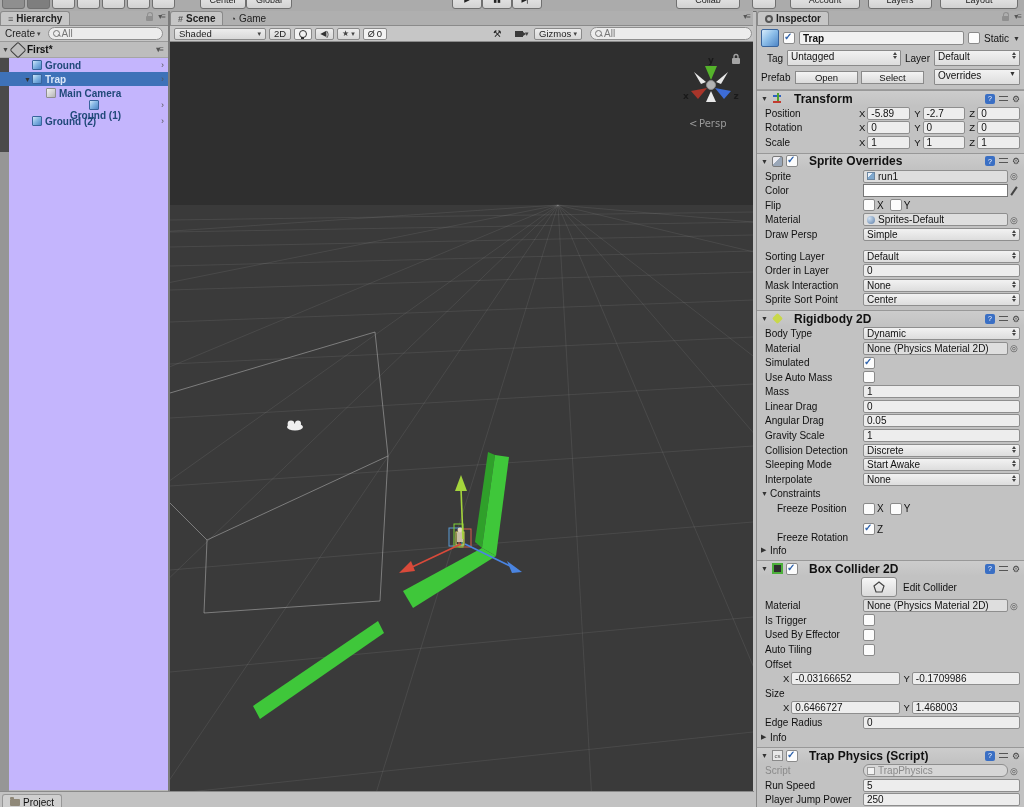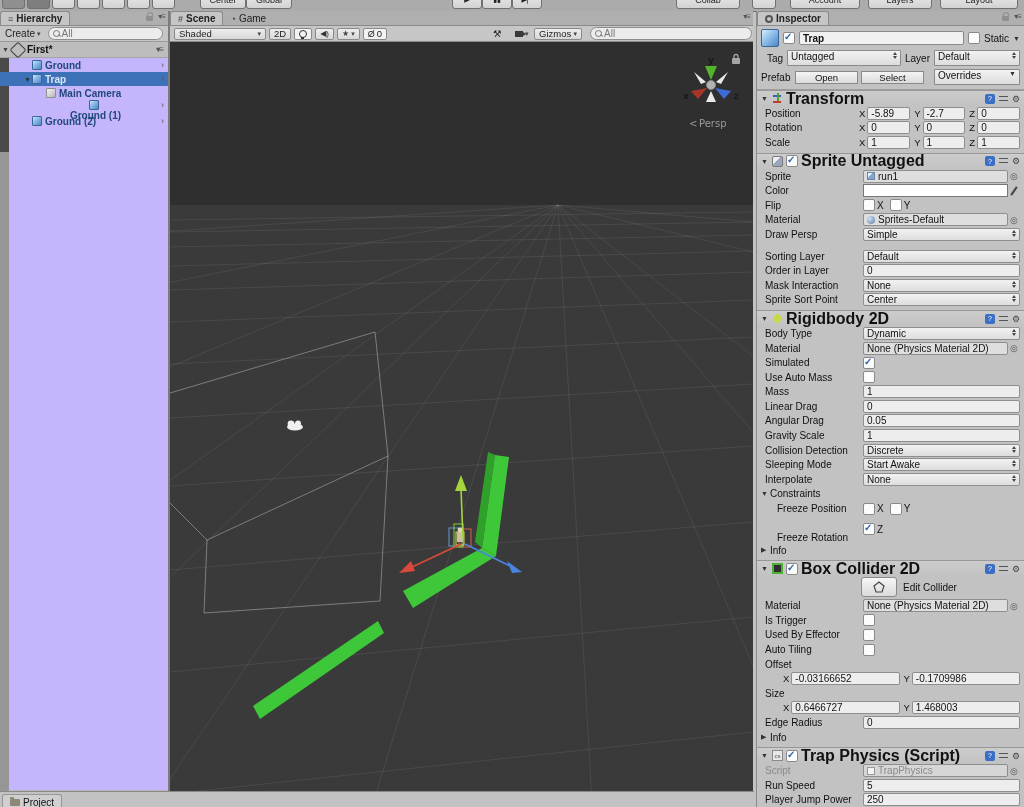--- a/index.html
+++ b/index.html
@@ -78,21 +78,21 @@
   .ddicon{position:absolute;right:3px;top:1px;display:flex;flex-direction:column;gap:1px;}
   .ddicon i{display:block;width:0;height:0;border-left:2.5px solid transparent;border-right:2.5px solid transparent;}
   .ddicon i.up{border-bottom:3px solid #444;}
   .ddicon i.dn{border-top:3px solid #444;}
   .pbtn{height:13px;background:linear-gradient(#F4F4F4,#DBDBDB);border:1px solid #8A8A8A;
         display:flex;align-items:center;justify-content:center;font-size:9.5px;padding:0 8px;box-sizing:border-box;}
   
   .comp{border-top:1px solid #989898;background:#C2C2C2;padding-bottom:3px;}
   .comp-header{height:15px;display:flex;align-items:center;gap:3px;padding:0 4px;background:linear-gradient(#CCCCCC,#C2C2C2);}
   .comp-header .fold{font-size:7px;color:#333;width:8px;}
-  .comp-title{font-weight:bold;font-size:16px;flex:1;}
+  .comp-title{font-weight:bold;font-size:12px;flex:1;margin-left:8px;}
   .hic{display:flex;gap:4px;align-items:center;}
   .hbook{width:10px;height:10px;background:#3A6FC4;border-radius:2px;color:#fff;font-size:7px;
          display:flex;align-items:center;justify-content:center;}
   .hpreset{width:9px;height:8px;background:
       linear-gradient(#555,#555) 0 1px/9px 1px no-repeat,
       linear-gradient(#555,#555) 0 5px/9px 1px no-repeat;position:relative;}
   .hgear{font-size:9px;color:#444;}
   .cicon{width:11px;height:11px;flex:none;position:relative;}
   .icon-transform{background:
      linear-gradient(#C23B2F,#C23B2F) 1px 8px/8px 2px no-repeat,
@@ -103,21 +103,21 @@
   .icon-boxcol{border:2px solid #4CAF3A;background:#2E2E2E;box-sizing:border-box;}
   .icon-script{background:#E8E8E8;border:1px solid #8A8A8A;box-sizing:border-box;font-size:6px;color:#555;
                display:flex;align-items:center;justify-content:center;}
   .irow{min-height:14.6px;display:flex;align-items:center;padding:0 4px 0 8px;box-sizing:border-box;}
   .ilabel{width:98px;flex:none;white-space:nowrap;color:#101010;}
   .ilabel.grey{color:#8A8A8A;}
   .ifield{flex:1;height:11px;background:#EDEDED;border:1px solid #8E8E8E;border-radius:2px;
           display:flex;align-items:center;padding:0 3px;box-sizing:content-box;min-width:0;}
   .ifield.dd{background:linear-gradient(#F2F2F2,#DDDDDD);position:relative;padding-right:12px;}
   .ifield.obj{background:#DEDEDE;}
-  .ifield.disabled{background:#D6D6D6;color:#8A8A8A;}
+  .ifield.disabled{background:#D6D6D6;color:#8A8A8A;border-radius:6px;}
   .picker{width:12px;text-align:center;color:#555;font-size:9px;flex:none;}
   .axis{margin:0 2px 0 4px;font-size:9.5px;}
   .swatch{flex:1;height:11px;background:#FFFFFF;border:1px solid #777;}
   .eyedrop{width:12px;height:12px;position:relative;flex:none;}
   .eyedrop::after{content:"";position:absolute;left:5px;top:1px;width:2px;height:10px;background:#444;transform:rotate(35deg);}
   .obicon{width:8px;height:8px;flex:none;margin-right:3px;}
   .obicon.sprsm{background:linear-gradient(135deg,#EAF2FA 40%,#7FA8CE 41%);border:1px solid #6C86A0;box-sizing:border-box;}
   .obicon.mat{border-radius:50%;background:radial-gradient(circle at 30% 30%,#CFE0F2,#5E7FA8);}
   .obicon.scr{background:#F2F2F2;border:1px solid #999;box-sizing:border-box;}
   .foldrow .fold{font-size:7px;color:#333;width:9px;margin-left:-4px;}
@@ -460,21 +460,21 @@
             <div class="ifield">1</div>
             <span class="axis">Z</span>
             <div class="ifield">1</div>
           </div>
         </div>
         <div class="comp">
           <div class="comp-header">
             <span class="fold">▼</span>
             <span class="cicon icon-sprite"></span>
             <span class="cb checked"></span>
-            <span class="comp-title">Sprite Untagged</span>
+            <span class="comp-title">Sprite Overrides</span>
             <span class="hic">
               <span class="hbook">?</span>
               <span class="hpreset"></span>
               <span class="hgear">⚙</span>
             </span>
           </div>
           <div class="irow">
             <span class="ilabel">Sprite</span>
             <div class="ifield obj">
               <span class="obicon sprsm"></span>

